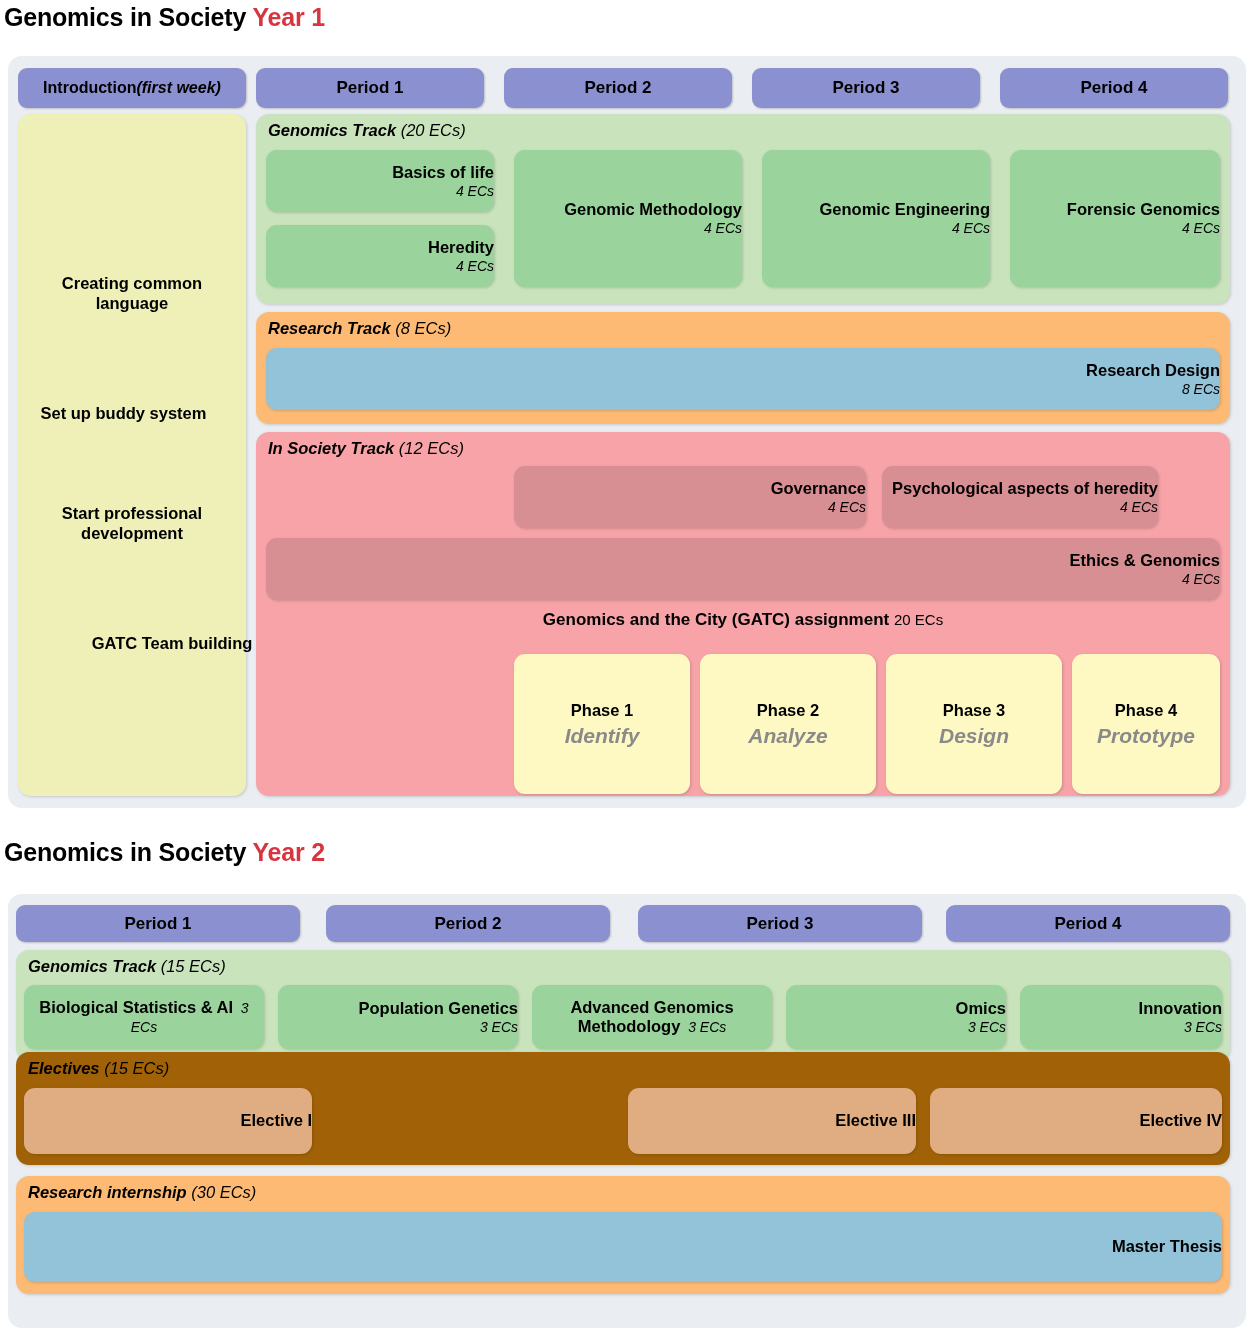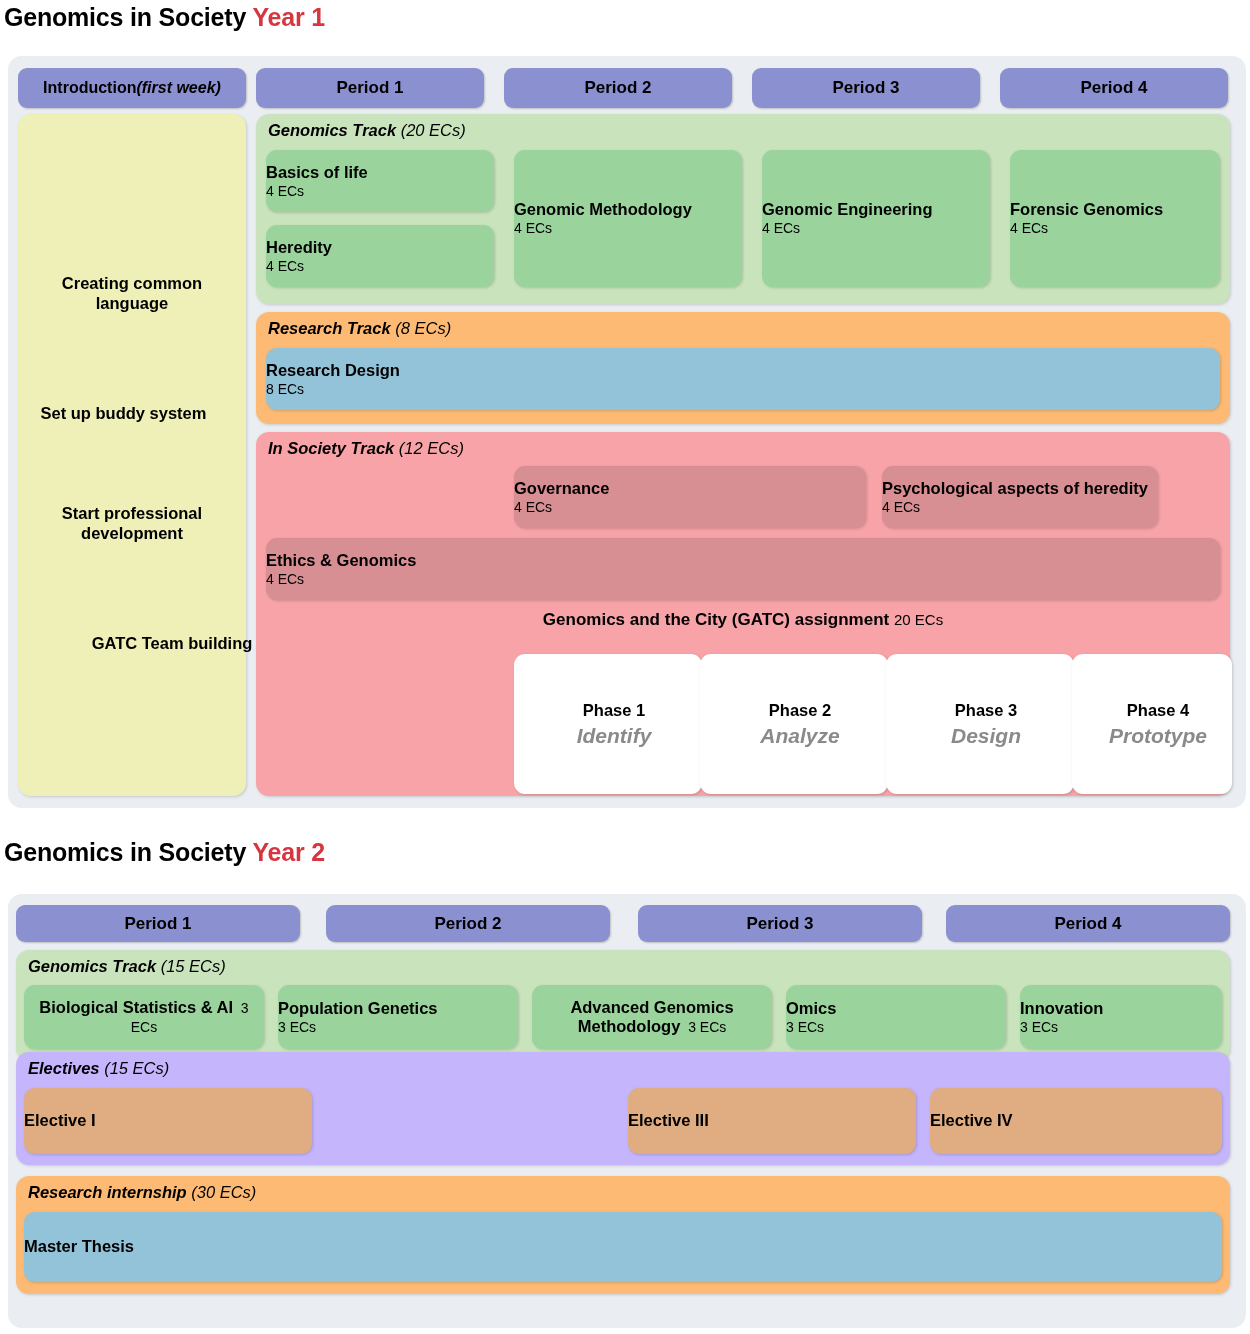--- a/index.html
+++ b/index.html
@@ -55,63 +55,62 @@
     position:absolute;left:12px;top:7px;
     font-size:16.5px;font-style:italic;font-weight:bold;
     white-space:nowrap;
   }
   .band-label .light{font-weight:normal;font-style:italic;}
 
   .card{
     position:absolute;
     border-radius:11px;
     display:flex;flex-direction:column;
-    align-items:flex-start;justify-content:center;
+    align-items:flex-end;justify-content:center;
     text-align:center;
     box-sizing:border-box;
     box-shadow:1px 1px 3px rgba(0,0,0,.16);
     line-height:1.16;
   }
   .card .t{font-size:16.5px;font-weight:bold;}
-  .card .ec{font-size:14px;font-weight:normal;margin-top:1px;}
+  .card .ec{font-size:14px;font-weight:normal;margin-top:1px;font-style:italic;}
   .card .ec.inline{font-size:14px;font-weight:normal;}
 
   
   .green-band{background:#c9e4bd;}
   .green-card{background:#9ad49c;}
   .blue-band{background:#fdba74;}
   .blue-card{background:#93c3d8;}
   .pink-band{background:#f7a3a8;}
   .pink-card{background:#d88f93;}
   .yellow-band{background:#eef0b7;}
-  .orange-band{background:#c4b5fd;padding-left:24px;}
+  .orange-band{background:#a16207;padding-left:24px;}
   .orange-card{background:#dfad81;}
 
   
   #yellow-col{
     position:absolute;left:18px;top:114px;width:218px;height:682px;
     border-radius:13px;
   }
   .yc-item{
     position:absolute;left:0;width:218px;text-align:center;
     font-size:16.5px;font-weight:bold;line-height:1.2;
   }
 
   
   #gatc-title{
     position:absolute;left:0;top:0;width:100%;text-align:center;
     font-size:17px;font-weight:bold;white-space:nowrap;
   }
   #gatc-title .light{font-weight:normal;font-size:15px;}
   .phase{
     position:absolute;top:44px;height:140px;
-    background:#ffffff;border-radius:11px;
+    background:#fef9c3;border-radius:11px;
     display:flex;flex-direction:column;align-items:center;justify-content:center;
     box-shadow:1px 1px 3px rgba(0,0,0,.16);
-    padding-left:12px;
   }
   .phase .pt{font-size:16.5px;font-weight:bold;}
   .phase .ps{font-size:21px;font-style:italic;font-weight:bold;color:#8a8a8a;margin-top:4px;}
 </style>
 </head>
 <body>
 
 <div class="page">
 
   <div class="year-title" id="title-year1"><span>Genomics in Society </span><span class="red">Year 1</span></div>

